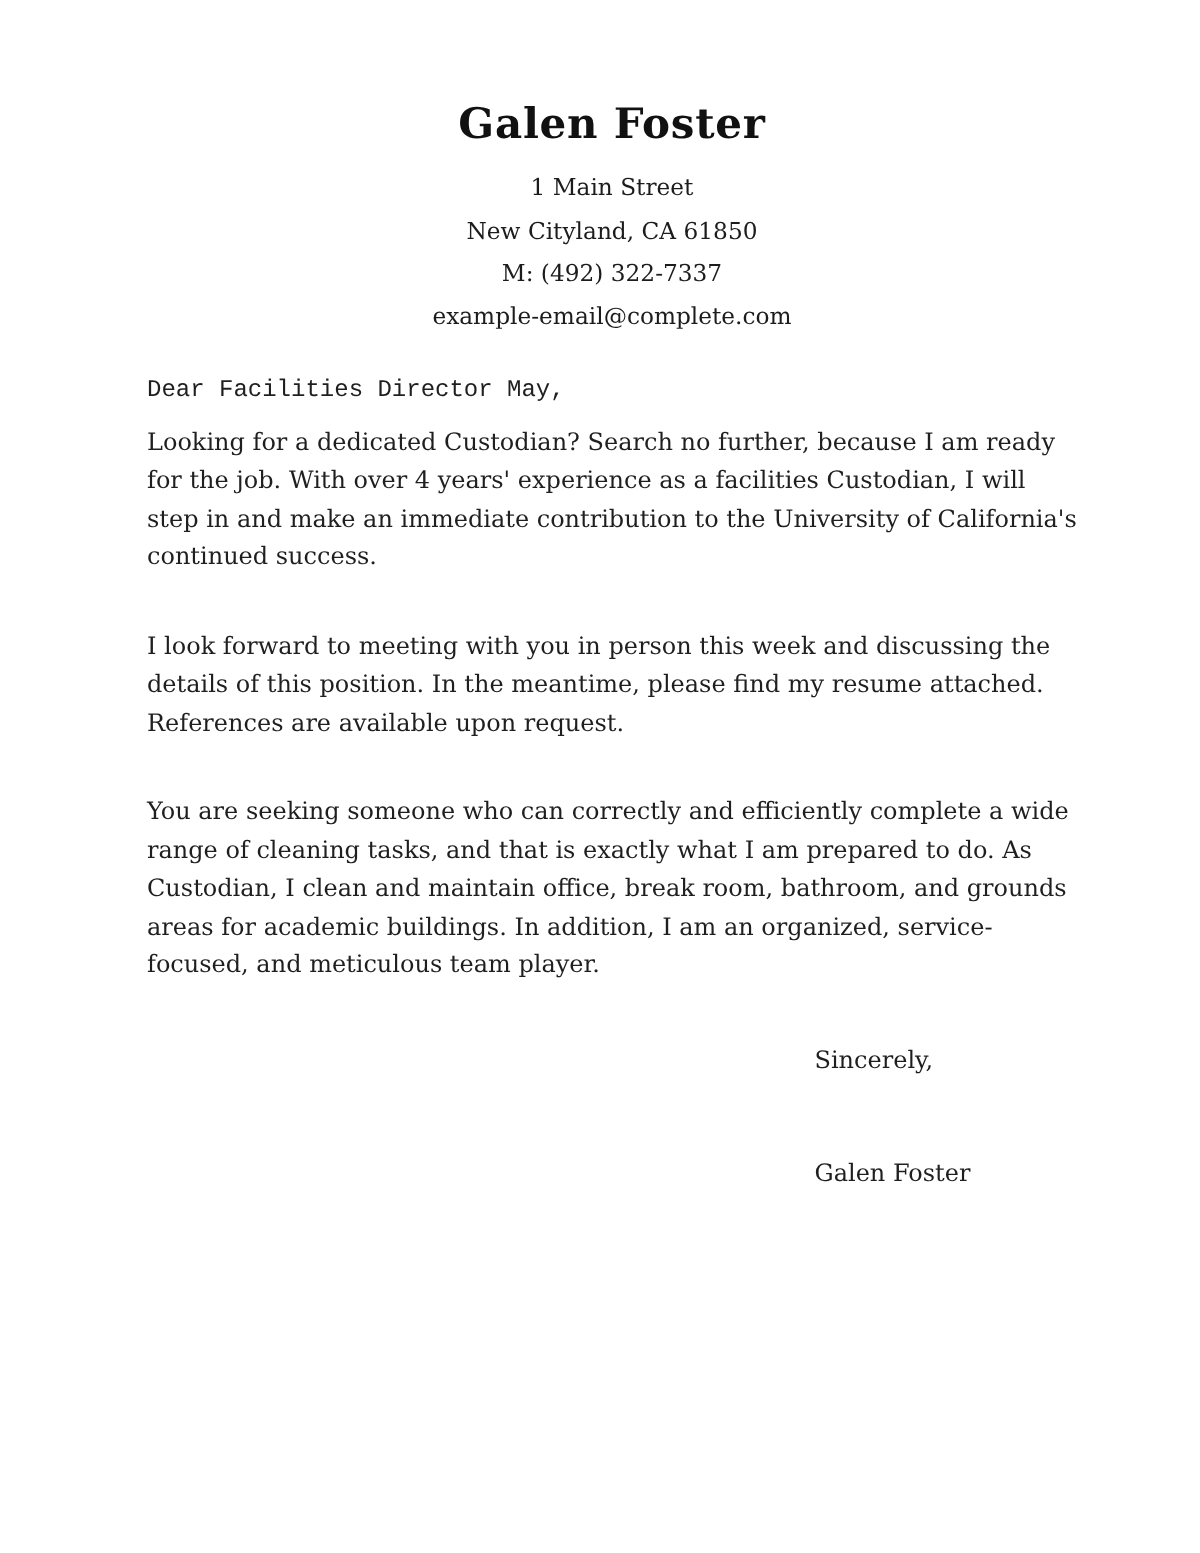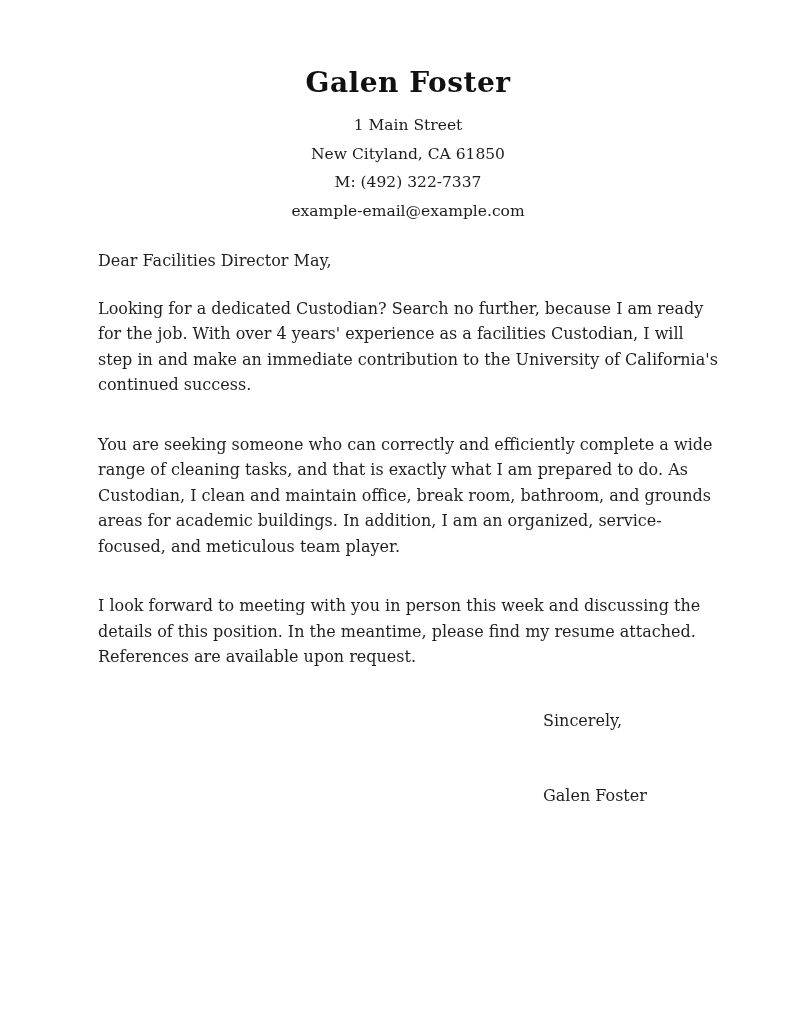--- a/index.html
+++ b/index.html
@@ -32,21 +32,21 @@
     line-height: 20.5px;
     color: #1c1c1c;
   }
   .letter-body {
     padding: 15px 80px 0 82px;
     font-size: 16px;
     line-height: 25.5px;
     color: #1f1f1f;
   }
   .salutation {
-    margin-bottom: 14px;
+    font-family: Liberation Mono, monospace;
   }
   .letter-body p.para {
     margin-bottom: 26px;
   }
   .signature-block {
     padding-left: 445px;
   }
   .closing {
     margin-bottom: 42px;
   }
@@ -57,31 +57,31 @@
 </head>
 <body>
 
 <div class="page">
 
   <header class="letter-header">
     <div class="sender-name">Galen Foster</div>
     <div class="contact-line">1 Main Street</div>
     <div class="contact-line">New Cityland, CA 61850</div>
     <div class="contact-line">M: (492) 322-7337</div>
-    <div class="contact-line">example-email@example.com</div>
+    <div class="contact-line">example-email@complete.com</div>
   </header>
 
   <main class="letter-body">
     <p class="salutation">Dear Facilities Director May,</p>
 
     <p class="para">Looking for a dedicated Custodian? Search no further, because I am ready for the job. With over 4 years' experience as a facilities Custodian, I will step in and make an immediate contribution to the University of California's continued success.</p>
 
+    <p class="para">I look forward to meeting with you in person this week and discussing the details of this position. In the meantime, please find my resume attached. References are available upon request.</p>
+
     <p class="para">You are seeking someone who can correctly and efficiently complete a wide range of cleaning tasks, and that is exactly what I am prepared to do. As Custodian, I clean and maintain office, break room, bathroom, and grounds areas for academic buildings. In addition, I am an organized, service-focused, and meticulous team player.</p>
-
-    <p class="para">I look forward to meeting with you in person this week and discussing the details of this position. In the meantime, please find my resume attached. References are available upon request.</p>
 
     <div class="signature-block">
       <p class="closing">Sincerely,</p>
       <p class="signature-name">Galen Foster</p>
     </div>
   </main>
 
 </div>
 
 </body></html>

